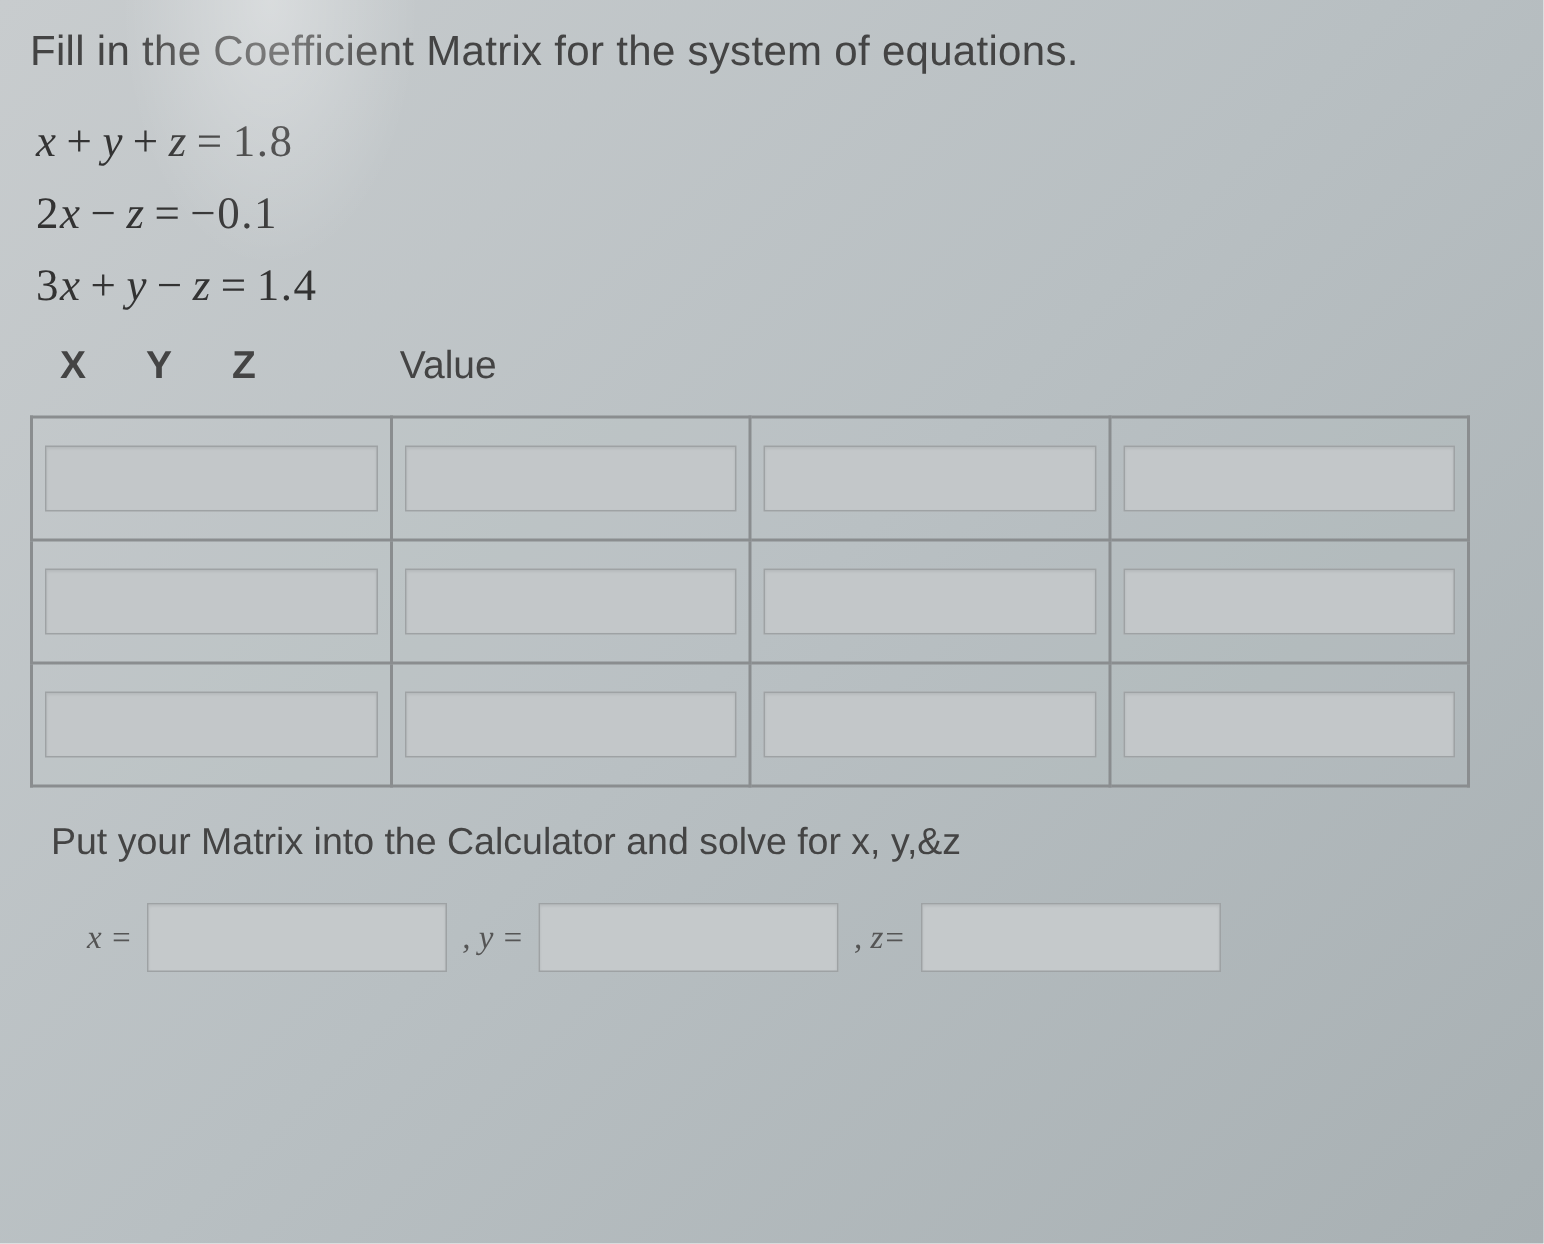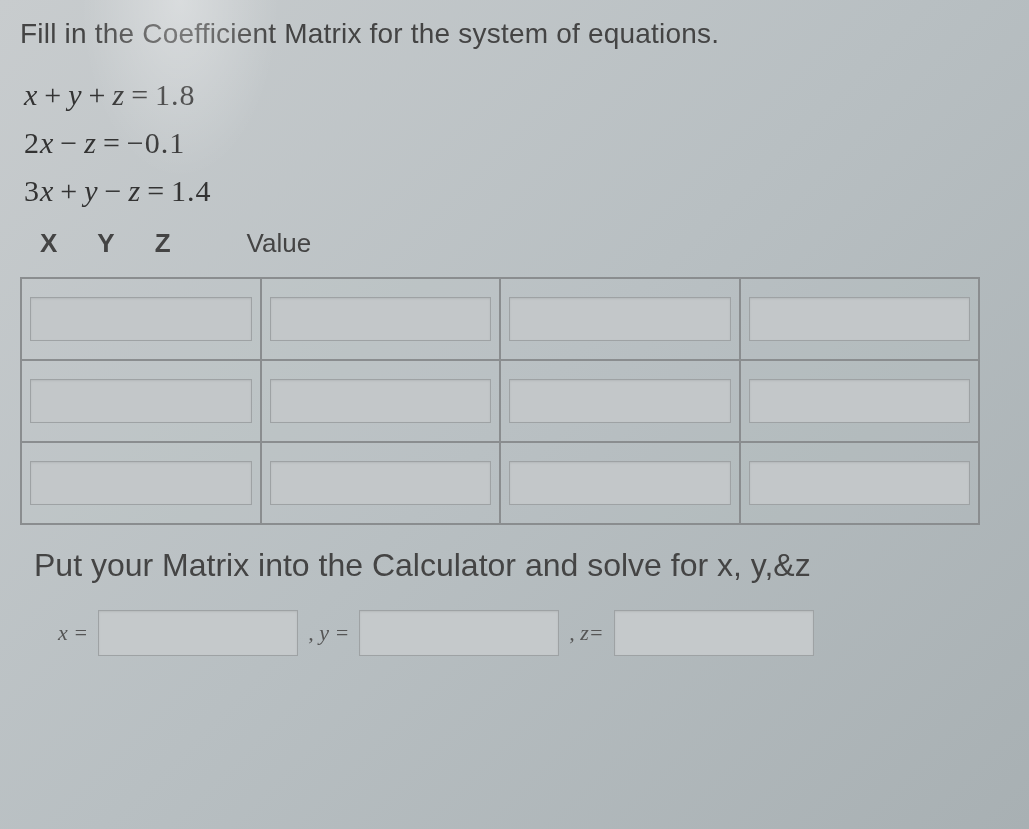--- a/index.html
+++ b/index.html
@@ -44,21 +44,21 @@
   .eq .num { font-style: normal; }
   .headers {
     display: flex;
     gap: 40px;
     margin-left: 20px;
     font-size: 26px;
     font-weight: 600;
     color: #444;
     margin-bottom: 18px;
   }
-  .headers span:last-child { margin-left: 36px; font-weight: 500; }
+  .headers span:last-child { margin-left: 56px; font-weight: 500; }
   table.matrix {
     border-collapse: collapse;
     width: 960px;
     margin-bottom: 22px;
   }
   table.matrix td {
     border: 2px solid #8a8d8f;
     height: 82px;
     padding: 10px 8px;
     vertical-align: middle;
@@ -71,21 +71,21 @@
   .cell-input {
     width: 100%;
     height: 44px;
     border: 1px solid #9ea2a4;
     background: #c3c7c9;
     box-shadow: inset 0 1px 2px rgba(0,0,0,0.08);
     font-size: 18px;
     padding: 4px 6px;
   }
   .solve-text {
-    font-size: 32px;
+    font-size: 25px;
     color: #444;
     margin: 12px 0 26px 14px;
     font-weight: 500;
   }
   .answers {
     display: flex;
     align-items: center;
     gap: 6px;
     margin-left: 34px;
   }

